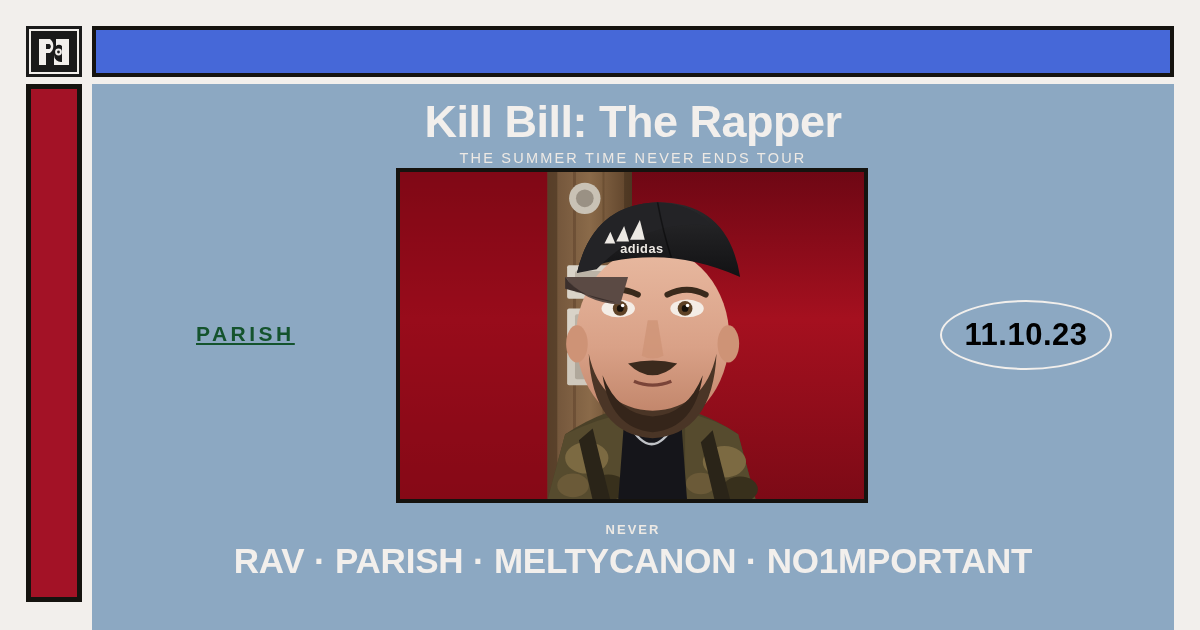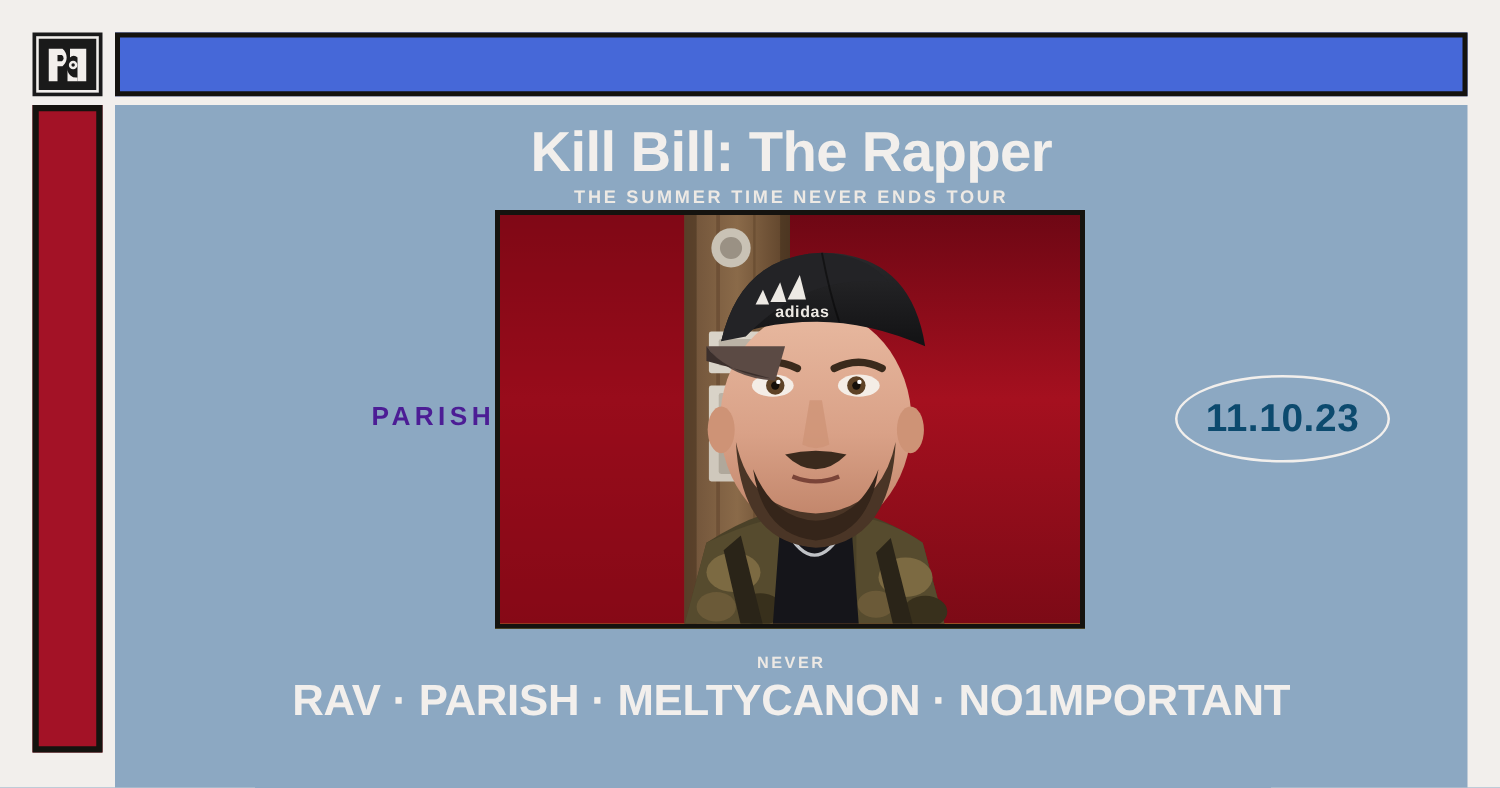--- a/index.html
+++ b/index.html
@@ -59,21 +59,21 @@
     font-size:45px;
     font-weight:bold;
     color:#F2EFEC;
     letter-spacing:-0.5px;
     line-height:1.05;
     white-space:nowrap;
   }
   #tour-subtitle {
     margin-top:5px;
     font-size:14.5px;
-    font-weight:bold;
+    font-weight:normal;
     color:#EDE9E4;
     letter-spacing:2.2px;
     white-space:nowrap;
   }
 
   
   #artist-photo {
     position:absolute;
     left:304px; top:84px;
     width:472px; height:335px;
@@ -81,40 +81,41 @@
     overflow:hidden;
     background:#fde047;
   }
   #artist-photo svg { display:block; width:100%; height:100%; }
 
   
   #venue-name {
     position:absolute;
     left:104px; top:238px;
     width:200px;
-    text-align:right;
+    text-align:left;
     font-size:21px;
     font-weight:bold;
-    color:#4c1d95;
+    color:#14532d;
     letter-spacing:3.5px;
+    text-decoration:underline;
   }
 
   
   #date-badge {
     position:absolute;
     left:848px; top:216px;
     width:172px; height:70px;
     border:2.5px solid #F2EFEC;
     border-radius:50%;
     display:flex; align-items:center; justify-content:center;
   }
   #date-text {
     font-size:31px;
     font-weight:bold;
-    color:#0c4a6e;
+    color:#000000;
     letter-spacing:0.5px;
   }
 
   
   #support-block {
     position:absolute;
     left:0; right:0; top:438px;
     text-align:center;
   }
   #with-label {

